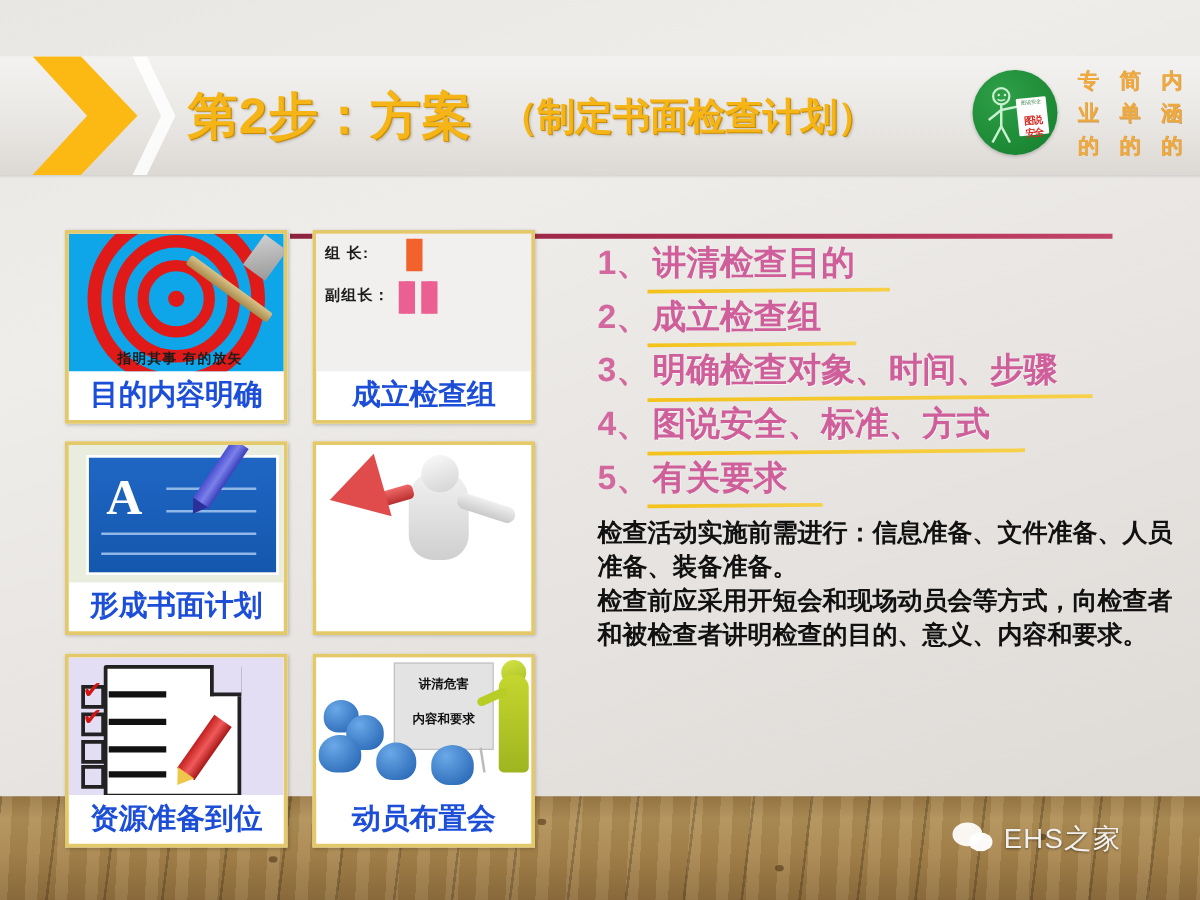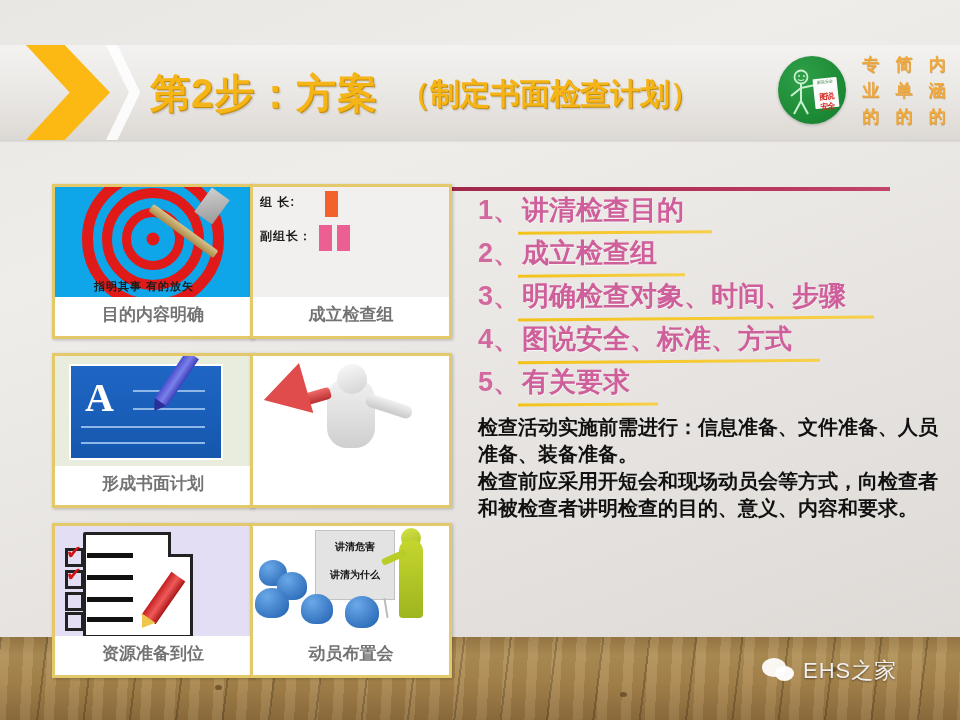--- a/index.html
+++ b/index.html
@@ -88,28 +88,28 @@
 
   
   .maroon-line{
     position:absolute;left:232px;top:187px;width:658px;height:4px;
     background:linear-gradient(90deg,#8d2340 0%,#a42a4c 40%,#b7365b 78%,#c2456a 100%);
   }
 
   
   .grid{position:absolute;left:52px;top:184px;width:376px;height:494px;}
   .cell{
-    position:absolute;width:202px;height:155px;
+    position:absolute;width:178px;height:155px;
     border:3px solid #e3c96a;background:#fff;box-sizing:border-box;
     box-shadow:1px 1px 3px rgba(0,0,0,.22);overflow:hidden;
   }
   .cell .art{position:absolute;left:0;top:0;width:100%;height:110px;overflow:hidden;}
   .cell .cap{
     position:absolute;left:0;bottom:0;width:100%;height:42px;line-height:42px;
-    text-align:center;font-size:17px;font-weight:bold;color:#737373;
+    text-align:center;font-size:23px;font-weight:bold;color:#1d4ed8;
     text-shadow:.5px .5px 0 rgba(255,255,255,.9);
   }
   .c-r0{top:0;} .c-r1{top:169px;} .c-r2{top:339px;}
   .c-c0{left:0;} .c-c1{left:198px;}
 
   
   .art-target{background:#0ea5e9;}
   .ring{position:absolute;border-radius:50%;left:50%;top:52px;transform:translate(-50%,-50%);}
   .r1{width:120px;height:120px;border:11px solid #e01a18;}
   .r2{width:82px;height:82px;border:10px solid #e01a18;}
@@ -346,21 +346,21 @@
           <div class="chk-line" style="top:91px;"></div>
         <div class="red-pencil"></div>
       </div>
       <div class="cap">资源准备到位</div>
     </div>
 
     <div class="cell c-r2 c-c1">
       <div class="art art-meet">
         <div class="board">
           <b>讲清危害</b>
-          <b style="margin-top:14px;">讲清为什么</b>
+          <b style="margin-top:14px;">内容和要求</b>
         </div>
         <div class="board-leg" style="left:70px;transform:rotate(9deg);"></div>
         <div class="board-leg" style="left:132px;transform:rotate(-9deg);"></div>
         <div class="pres-head"></div>
           <div class="presenter"></div>
           <div class="pres-arm"></div>
         <div class="aud" style="left:6px;top:34px;width:28px;height:26px;"></div>
         <div class="aud" style="left:24px;top:46px;width:30px;height:28px;"></div>
         <div class="aud" style="left:2px;top:62px;width:34px;height:30px;"></div>
         <div class="aud" style="left:48px;top:68px;width:32px;height:30px;"></div>

